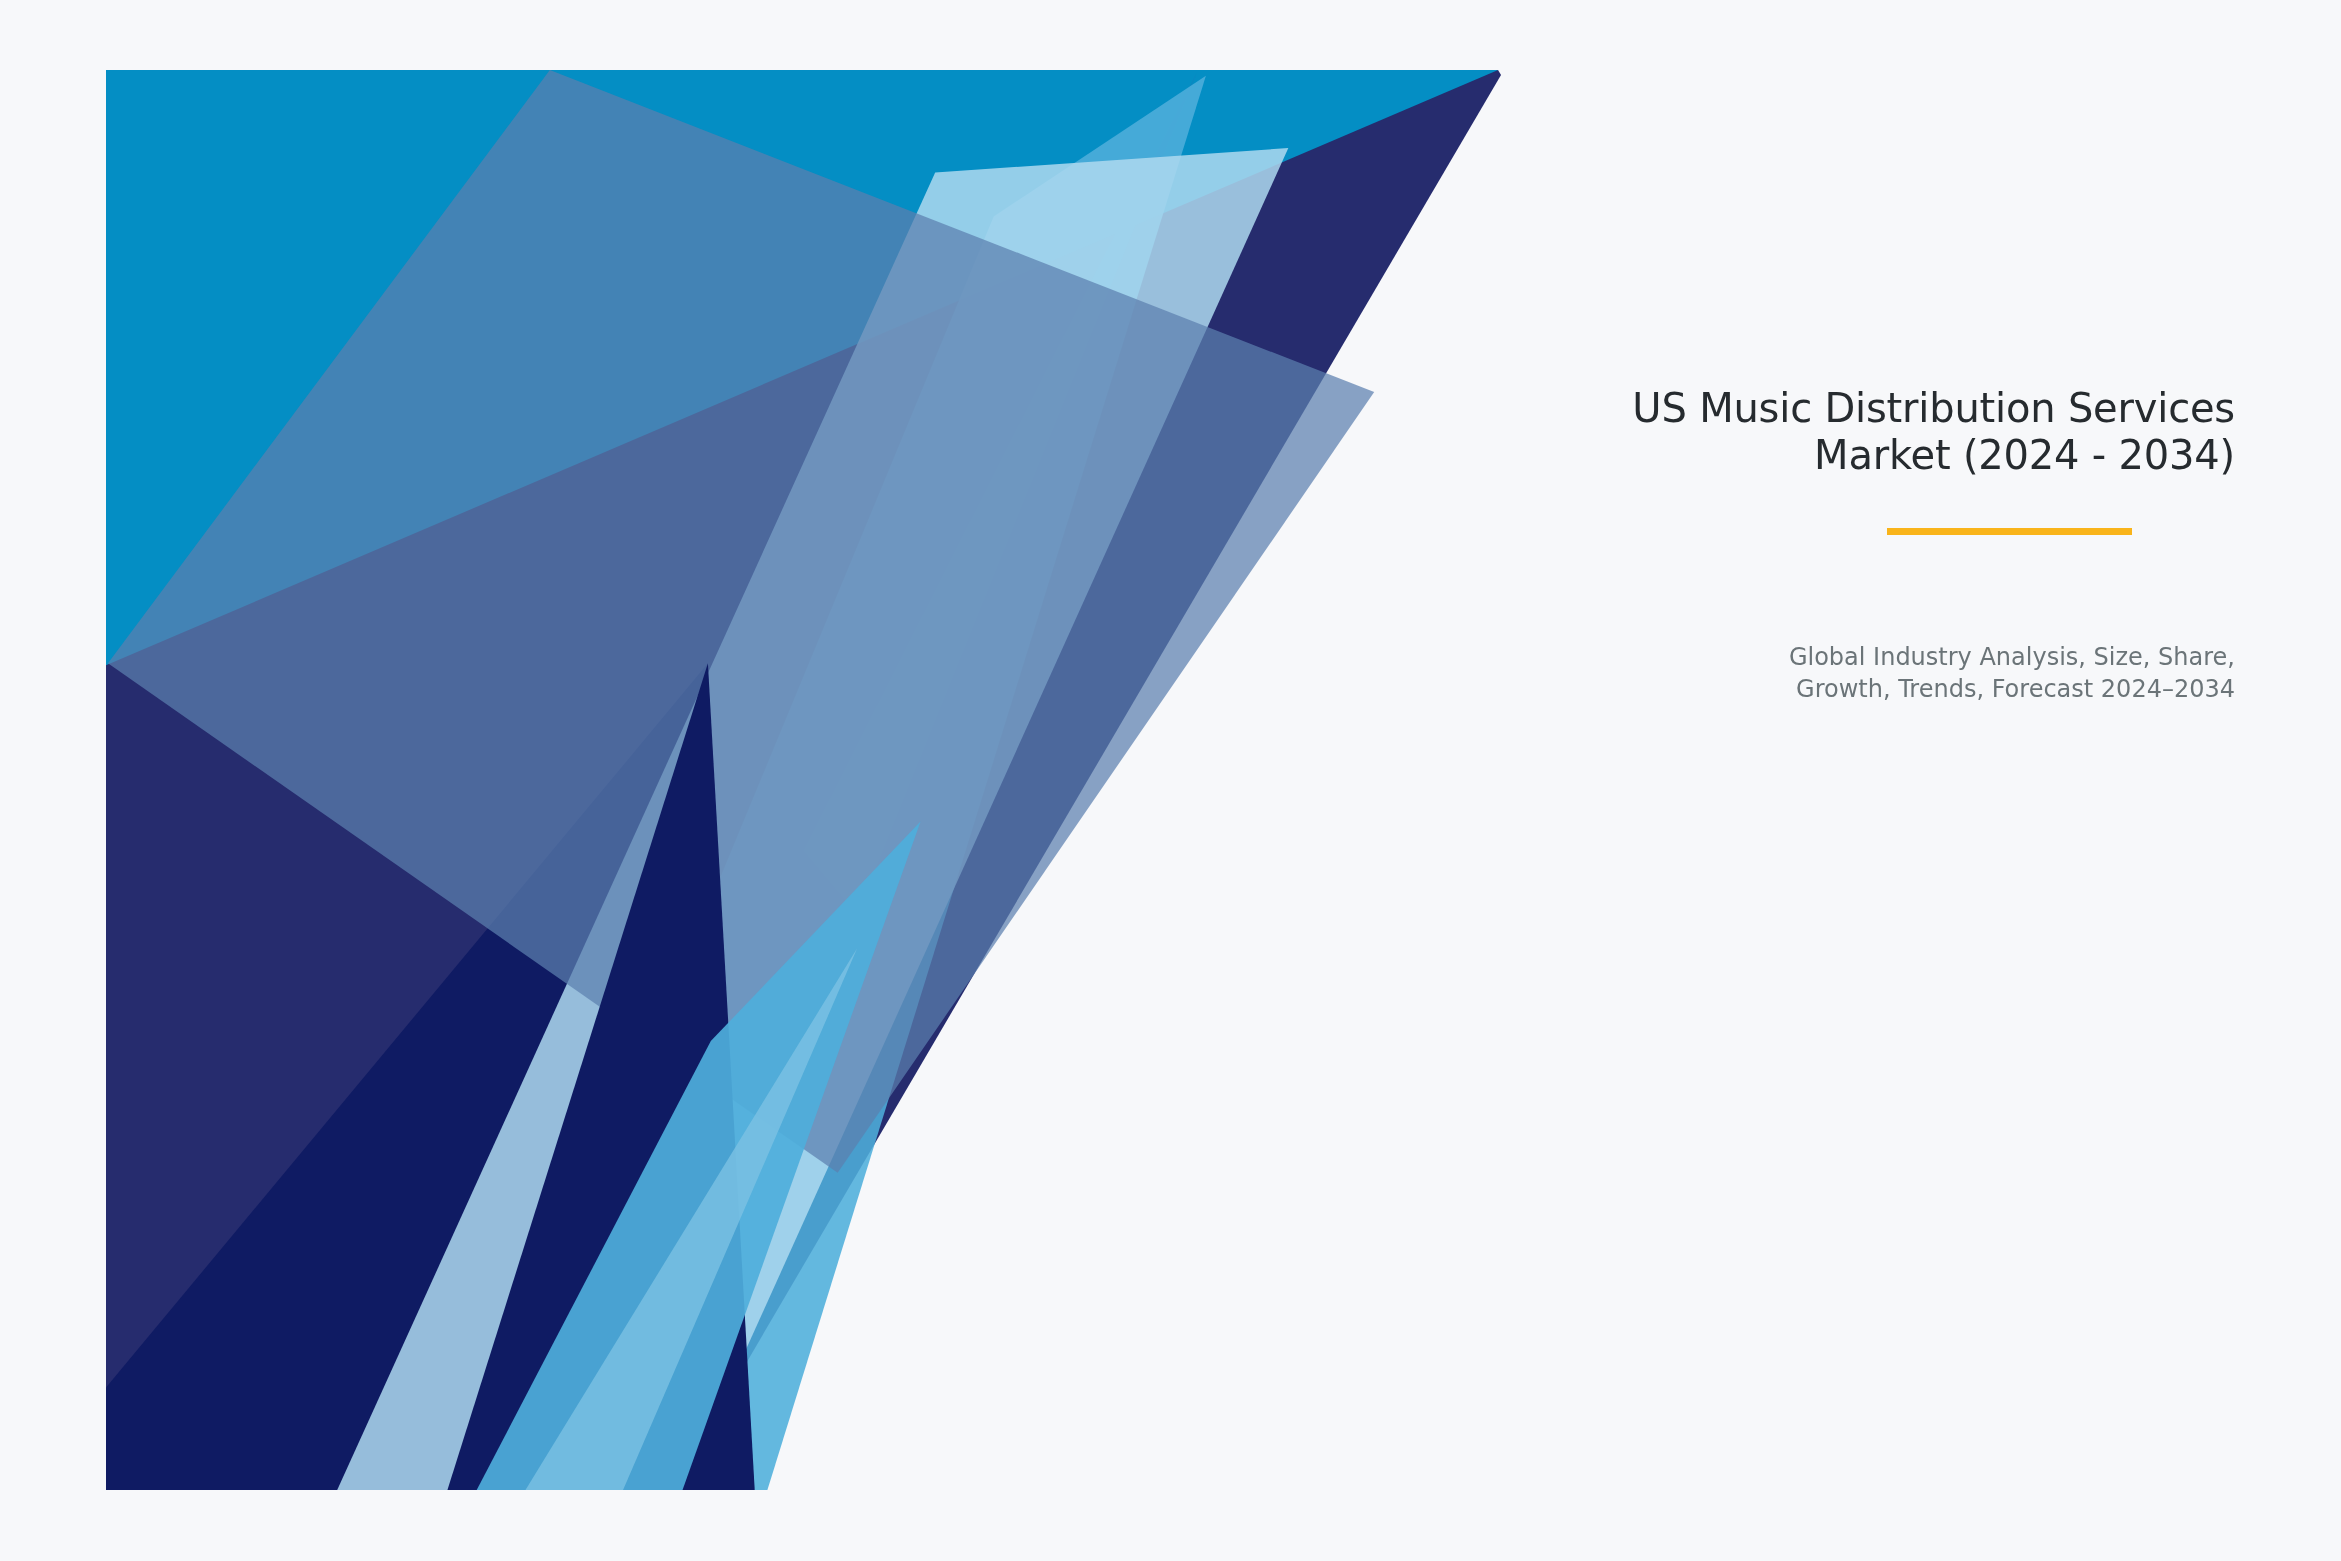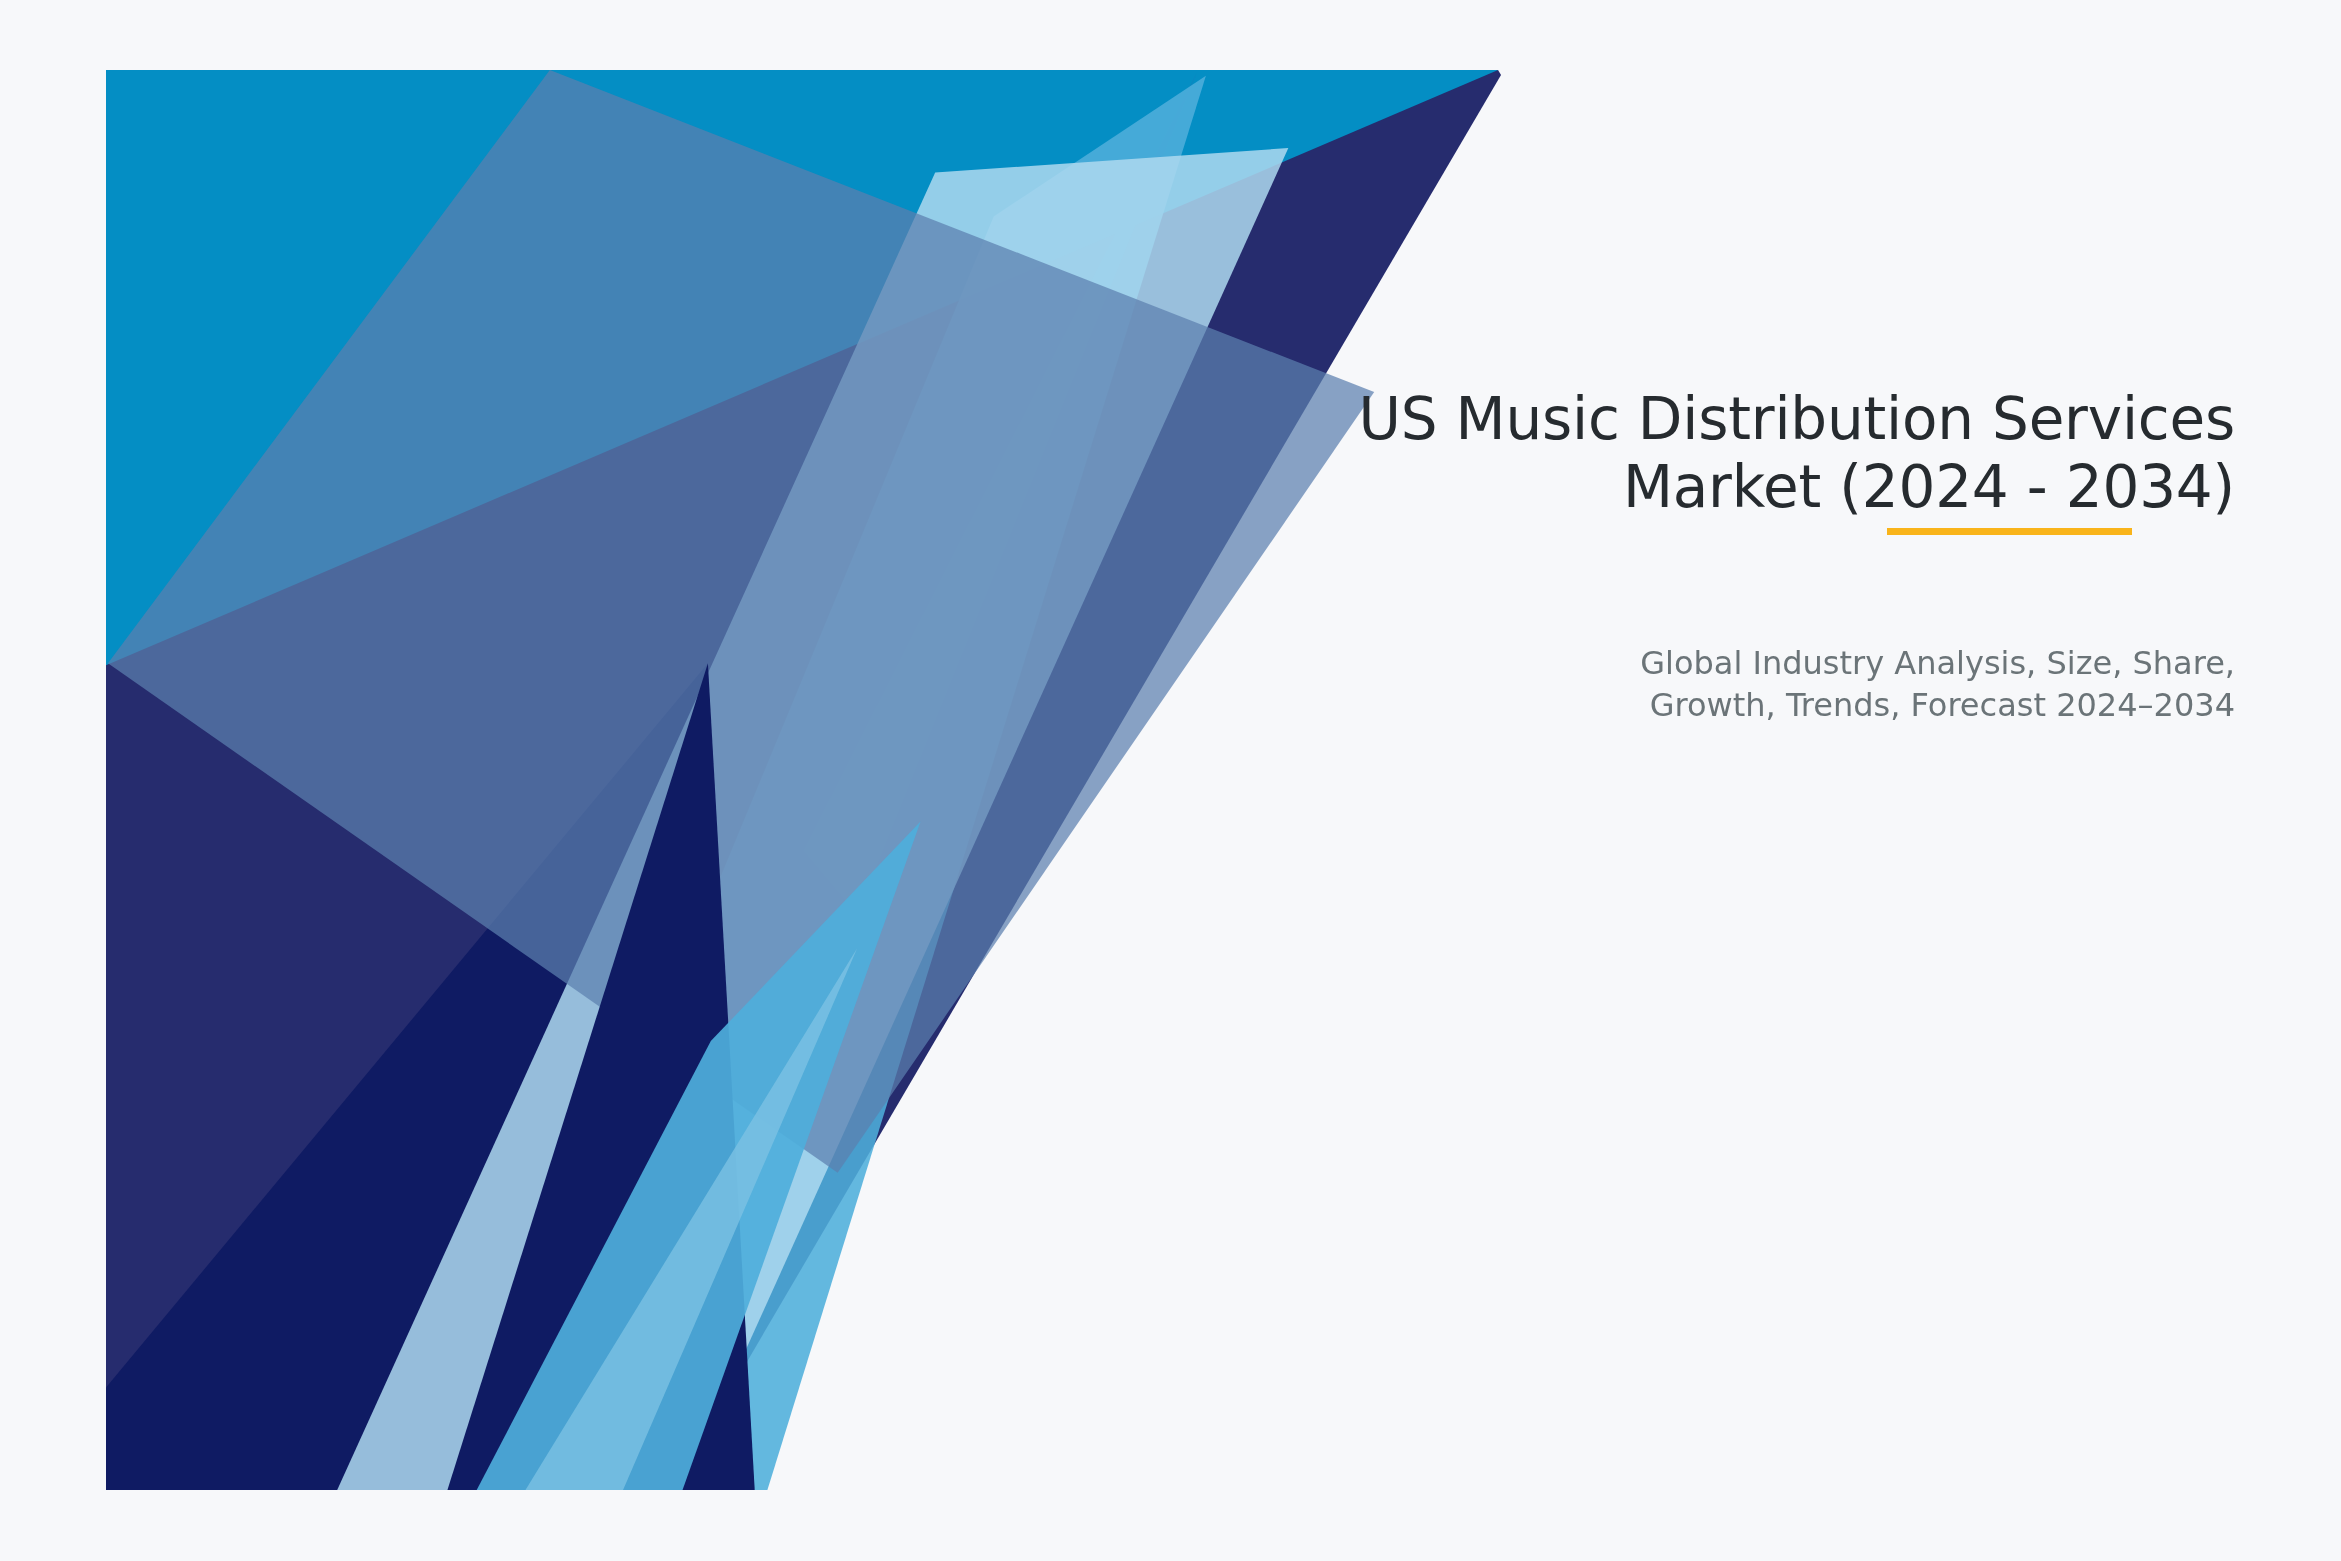--- a/index.html
+++ b/index.html
@@ -42,21 +42,21 @@
     left: 1137px;
     top: 385px;
     width: 1098px;
     text-align: right;
   }
 
   .cover-title {
     margin: 0;
     font-family: "DejaVu Sans", sans-serif;
     font-weight: 400;
-    font-size: 58px;
+    font-size: 40px;
     line-height: 1.18;
     letter-spacing: -0.2px;
     color: #262b2f;
     position: relative;
     z-index: 3;
     white-space: pre-line;
   }
 
   .title-underline {
     position: absolute;
@@ -70,21 +70,21 @@
 
   .cover-subtitle {
     margin: 0;
     position: absolute;
     left: 1137px;
     top: 642px;
     width: 1098px;
     text-align: right;
     font-family: "DejaVu Sans", sans-serif;
     font-weight: 400;
-    font-size: 32px;
+    font-size: 24px;
     line-height: 1.32;
     color: #6b7478;
     white-space: pre-line;
     z-index: 3;
   }
 </style>
 </head>
 <body>
 
 <div id="cover">

